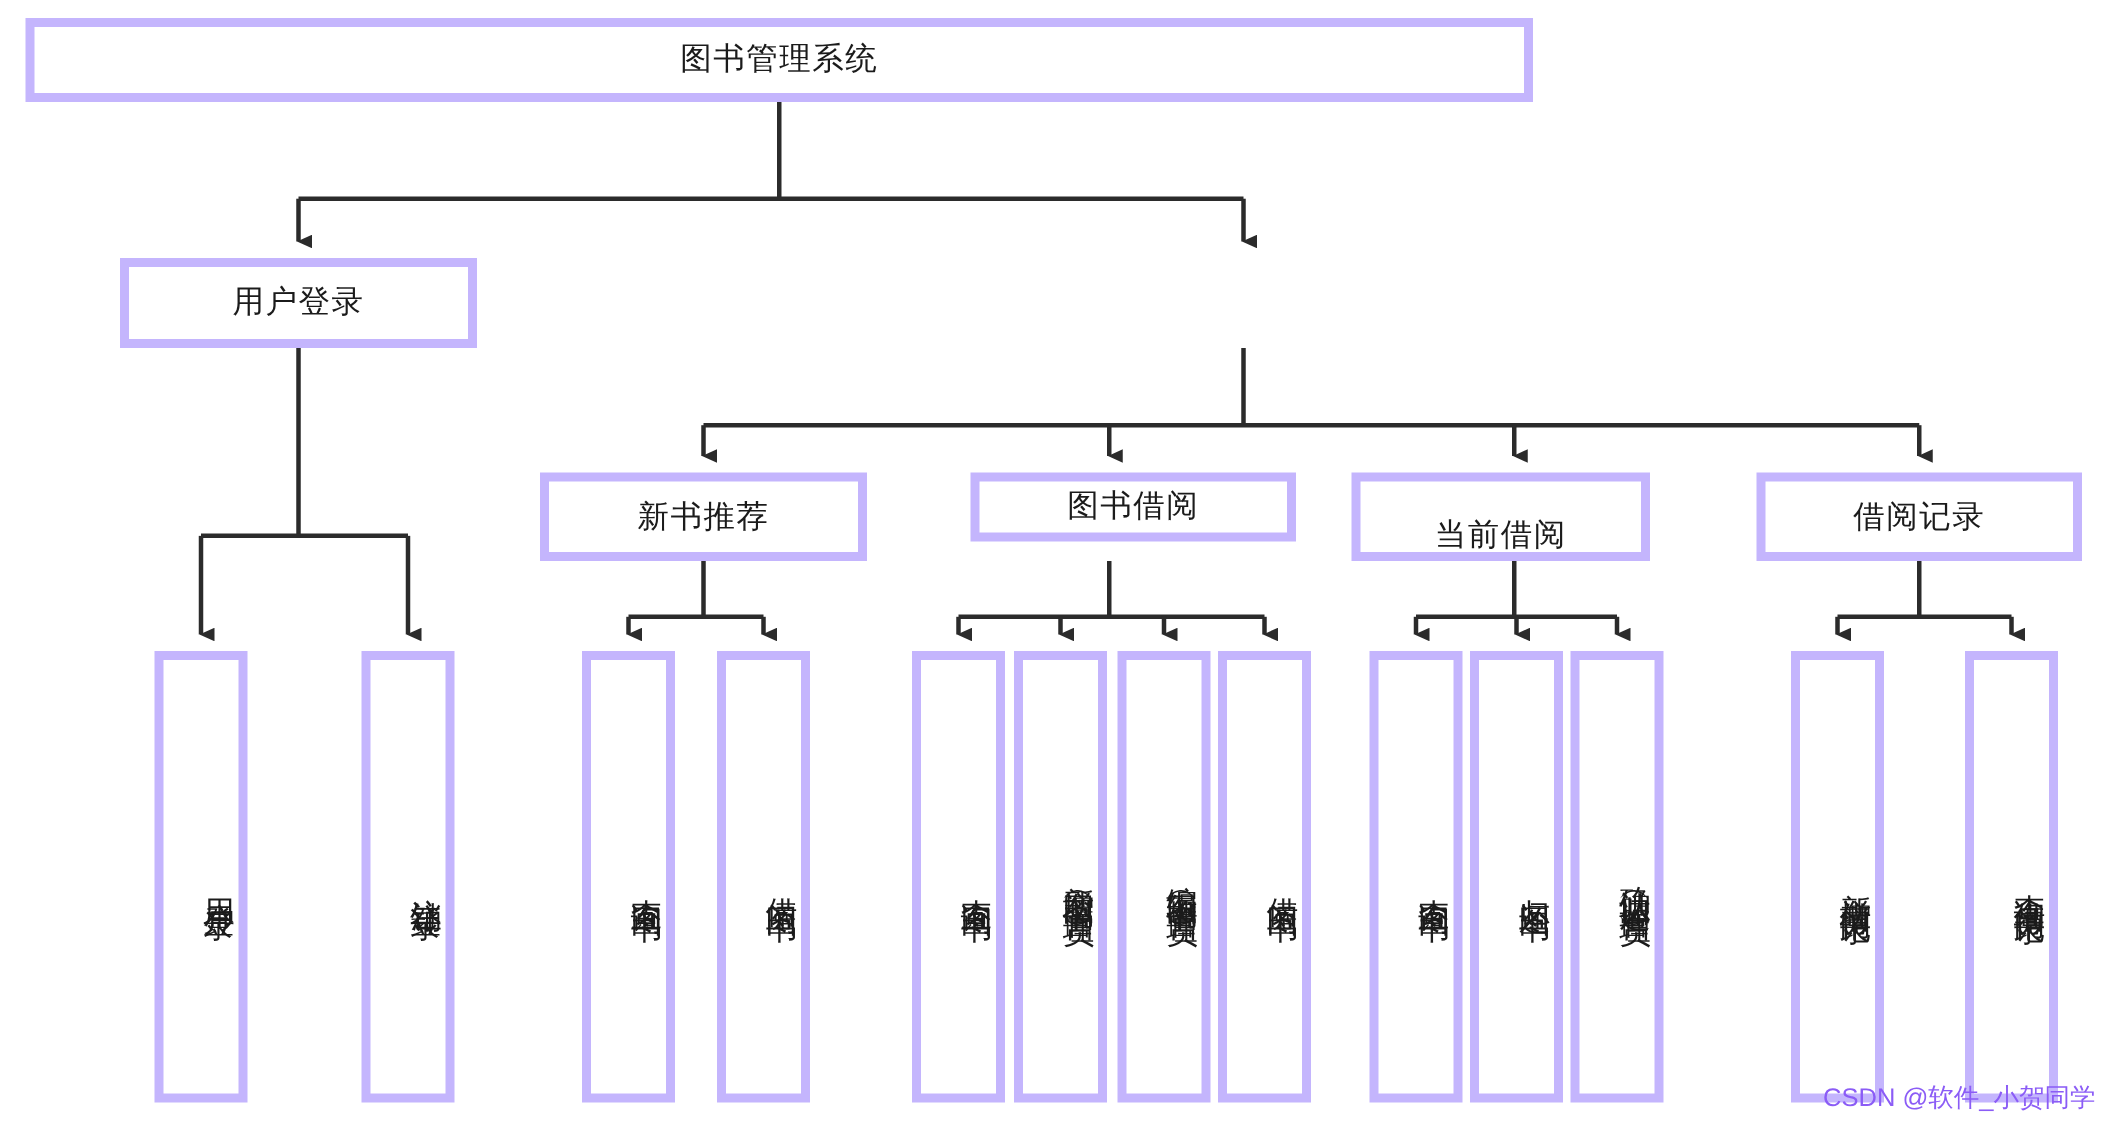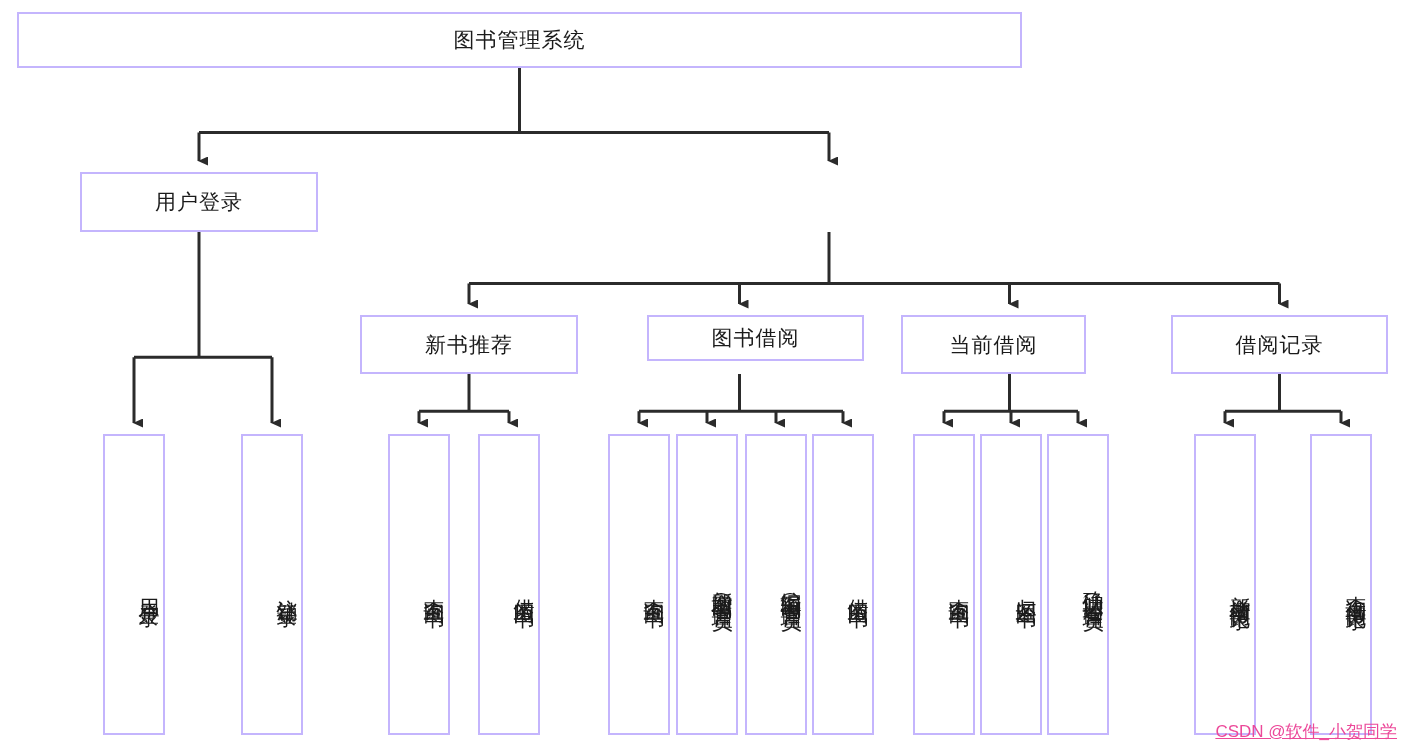--- a/index.html
+++ b/index.html
@@ -23,21 +23,21 @@
     left: 0;
     top: 0;
     width: 1405px;
     height: 747px;
     pointer-events: none;
   }
   .node {
     position: absolute;
     box-sizing: border-box;
     background: #ffffff;
-    border: 2px solid #c4b5fd;
+    border: 6px solid #c4b5fd;
     display: flex;
     align-items: center;
     justify-content: center;
     color: #1b1b1b;
   }
   .node.horizontal {
     font-size: 21px;
     letter-spacing: 1px;
     line-height: 1.1;
   }
@@ -56,24 +56,23 @@
   }
   .node.vertical .node-label {
     writing-mode: vertical-rl;
     text-orientation: upright;
   }
   #watermark {
     position: absolute;
     right: 8px;
     bottom: 4px;
     font-size: 17px;
-    color: #ec4899;
+    color: #8b5cf6;
     white-space: nowrap;
     user-select: none;
-    text-decoration: underline;
   }
 </style>
 </head>
 <body>
 
 <div id="diagram-root">
 
   <svg id="edges-layer" viewBox="0 0 1405 747" width="1405" height="747" xmlns="http://www.w3.org/2000/svg">
     <defs>
       <marker id="arrowhead" markerWidth="9" markerHeight="10" refX="4.5" refY="9" orient="auto" markerUnits="userSpaceOnUse">
@@ -124,21 +123,21 @@
   <div class="node horizontal" style="left: 80px; top: 172px; width: 238px; height: 60px;">
     <span class="node-label">用户登录</span>
   </div>
 
   <div class="node horizontal" style="left: 360px; top: 315px; width: 218px; height: 59px; align-items: center;">
     <span class="node-label">新书推荐</span>
   </div>
   <div class="node horizontal" style="left: 647px; top: 315px; width: 217px; height: 46px;">
     <span class="node-label">图书借阅</span>
   </div>
-  <div class="node horizontal" style="left: 901px; top: 315px; width: 185px; height: 59px;">
+  <div class="node horizontal" style="left: 901px; top: 315px; width: 199px; height: 59px; align-items: flex-end;">
     <span class="node-label">当前借阅</span>
   </div>
   <div class="node horizontal" style="left: 1171px; top: 315px; width: 217px; height: 59px;">
     <span class="node-label">借阅记录</span>
   </div>
 
   <div class="node vertical" style="left: 103px; top: 434px; width: 62px; height: 301px;">
     <span class="node-label">用户登录</span>
   </div>
   <div class="node vertical" style="left: 241px; top: 434px; width: 62px; height: 301px;">

